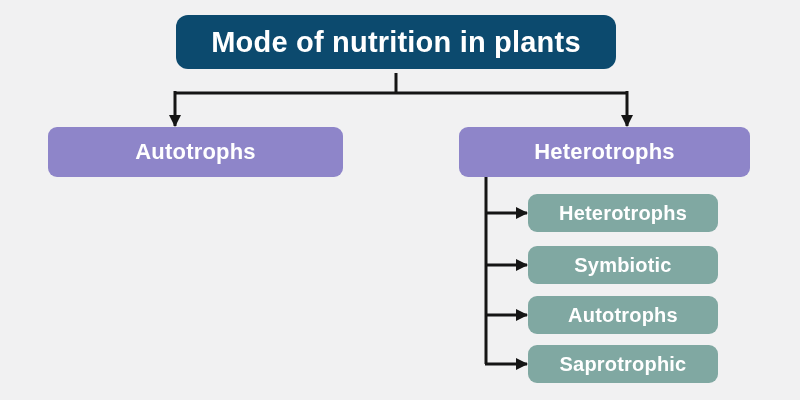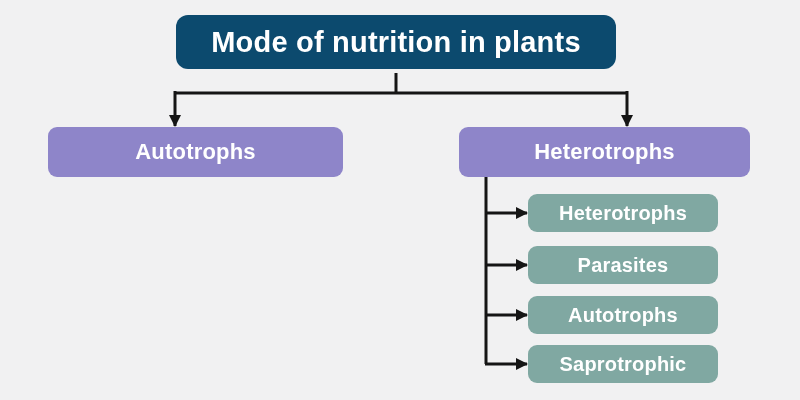--- a/index.html
+++ b/index.html
@@ -103,19 +103,19 @@
   </svg>
 
   <div class="node node-root">Mode of nutrition in plants</div>
 
   <div class="node node-branch node-autotrophs">Autotrophs</div>
 
   <div class="node node-branch node-heterotrophs">Heterotrophs</div>
 
   <div class="node node-leaf leaf-0">Heterotrophs</div>
 
-  <div class="node node-leaf leaf-1">Parasites</div>
+  <div class="node node-leaf leaf-1">Symbiotic</div>
 
   <div class="node node-leaf leaf-2">Autotrophs</div>
 
   <div class="node node-leaf leaf-3">Saprotrophic</div>
 
 </div>
 
 </body></html>

